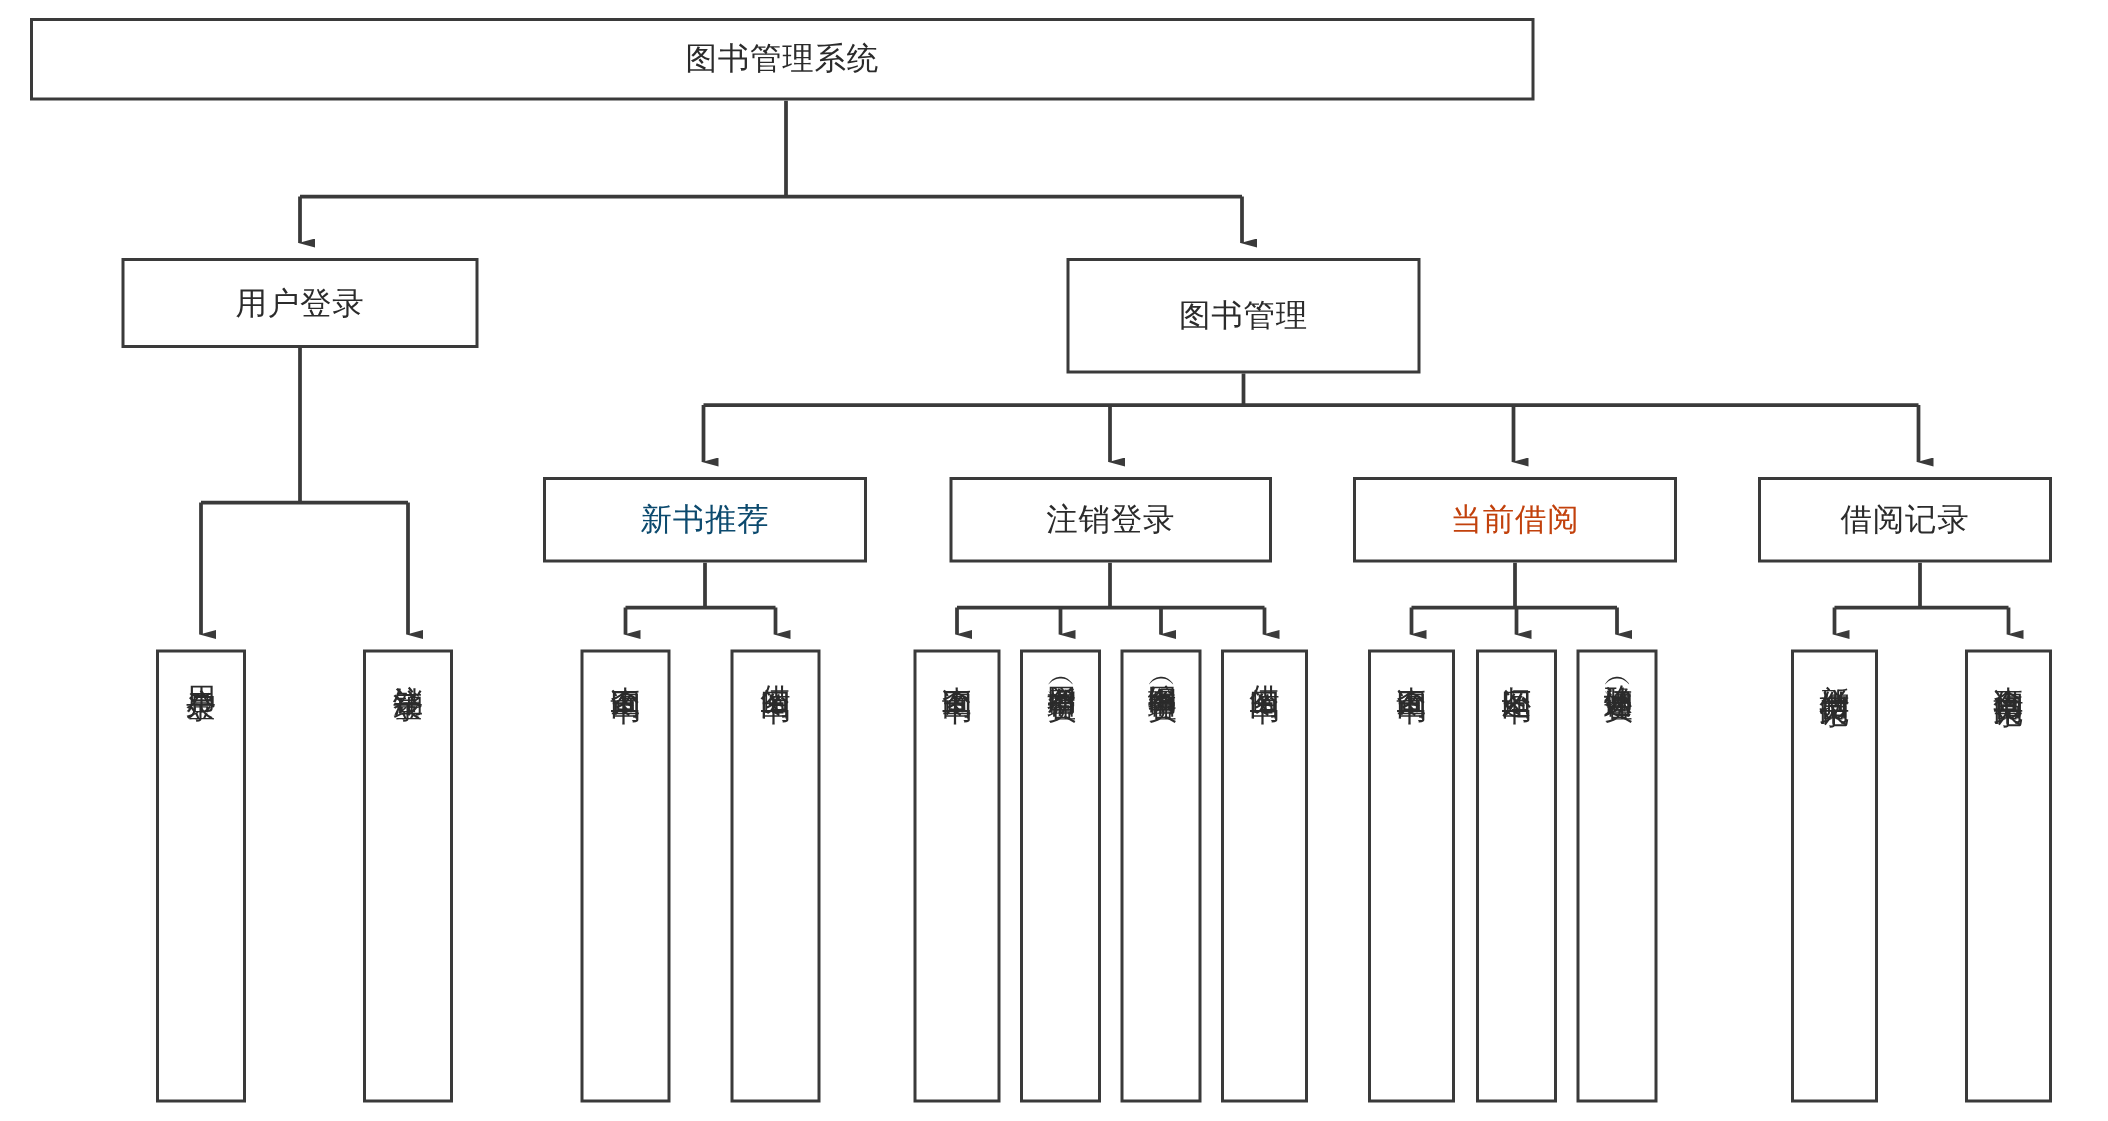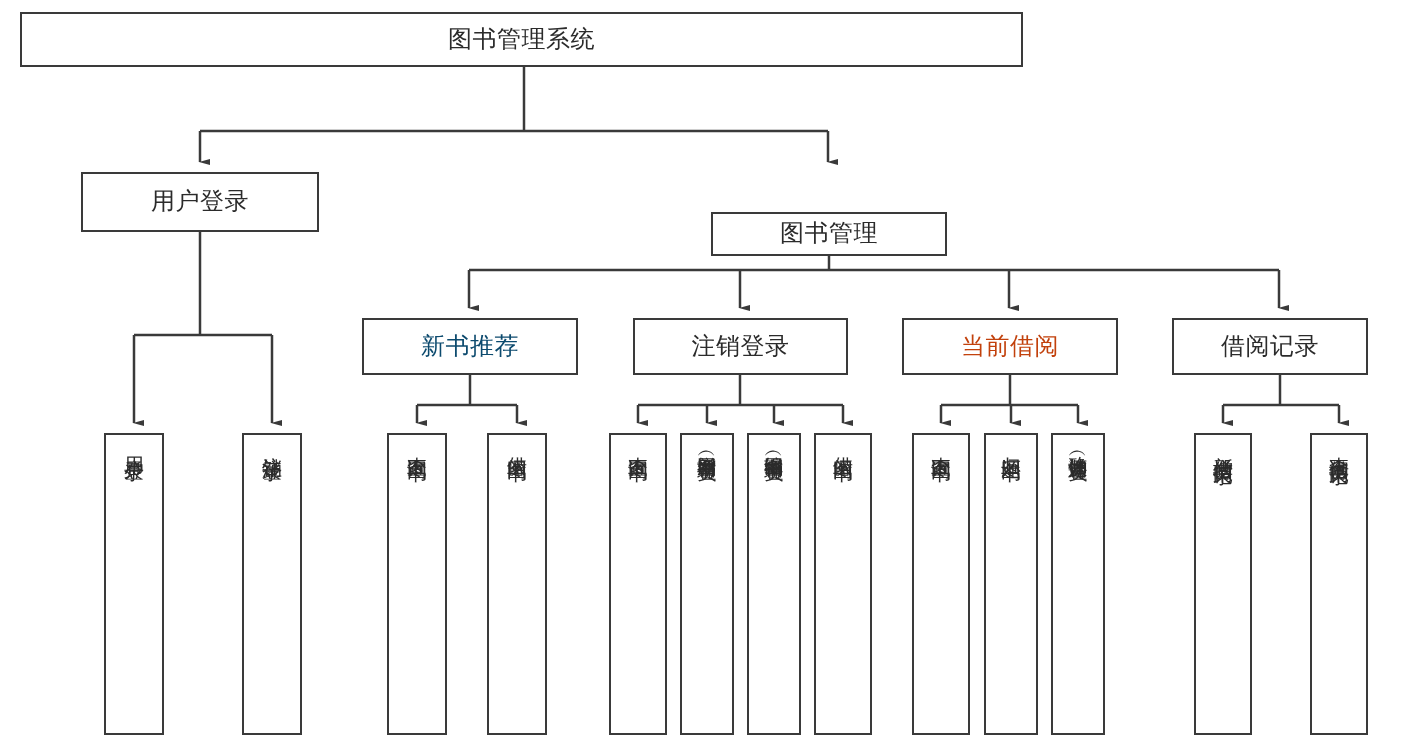--- a/index.html
+++ b/index.html
@@ -26,21 +26,21 @@
     box-sizing: border-box;
     background: #ffffff;
     border: 2.5px solid #3a3a3a;
     display: flex;
     align-items: center;
     justify-content: center;
     overflow: hidden;
   }
   .node-label {
     color: #2b2b2b;
-    font-size: 24px;
+    font-size: 21px;
     line-height: 1.08;
     letter-spacing: 0.5px;
     white-space: nowrap;
     text-align: center;
     user-select: none;
   }
   
   .node-h .node-label {
     writing-mode: horizontal-tb;
   }
@@ -135,21 +135,21 @@
     </g>
   </svg>
 
   <div class="node-box node-h" id="node-root" style="left: 20px; top: 12px; width: 1003px; height: 55px; border-color: rgb(58, 58, 58); background: rgb(255, 255, 255);">
     <span class="node-label" style="color: rgb(43, 43, 43);">图书管理系统</span>
   </div>
 
   <div class="node-box node-h" id="node-l1-0" style="left: 81px; top: 172px; width: 238px; height: 60px; border-color: rgb(58, 58, 58); background: rgb(255, 255, 255);">
     <span class="node-label" style="color: rgb(43, 43, 43);">用户登录</span>
   </div>
-  <div class="node-box node-h" id="node-l1-1" style="left: 711px; top: 172px; width: 236px; height: 44px; border-color: rgb(58, 58, 58); background: rgb(255, 255, 255); margin-top: 40px;">
+  <div class="node-box node-h" id="node-l1-1" style="left: 711px; top: 172px; width: 236px; height: 77px; border-color: rgb(58, 58, 58); background: rgb(255, 255, 255);">
     <span class="node-label" style="color: rgb(43, 43, 43);">图书管理</span>
   </div>
 
   <div class="node-box node-h" id="node-l2-0" style="left: 362px; top: 318px; width: 216px; height: 57px; border-color: rgb(58, 58, 58); background: rgb(255, 255, 255);">
     <span class="node-label" style="color: #0c4a6e;">新书推荐</span>
   </div>
   <div class="node-box node-h" id="node-l2-1" style="left: 633px; top: 318px; width: 215px; height: 57px; border-color: rgb(58, 58, 58); background: rgb(255, 255, 255);">
     <span class="node-label" style="color: rgb(43, 43, 43);">注销登录</span>
   </div>
   <div class="node-box node-h" id="node-l2-2" style="left: 902px; top: 318px; width: 216px; height: 57px; border-color: rgb(58, 58, 58); background: rgb(255, 255, 255);">

